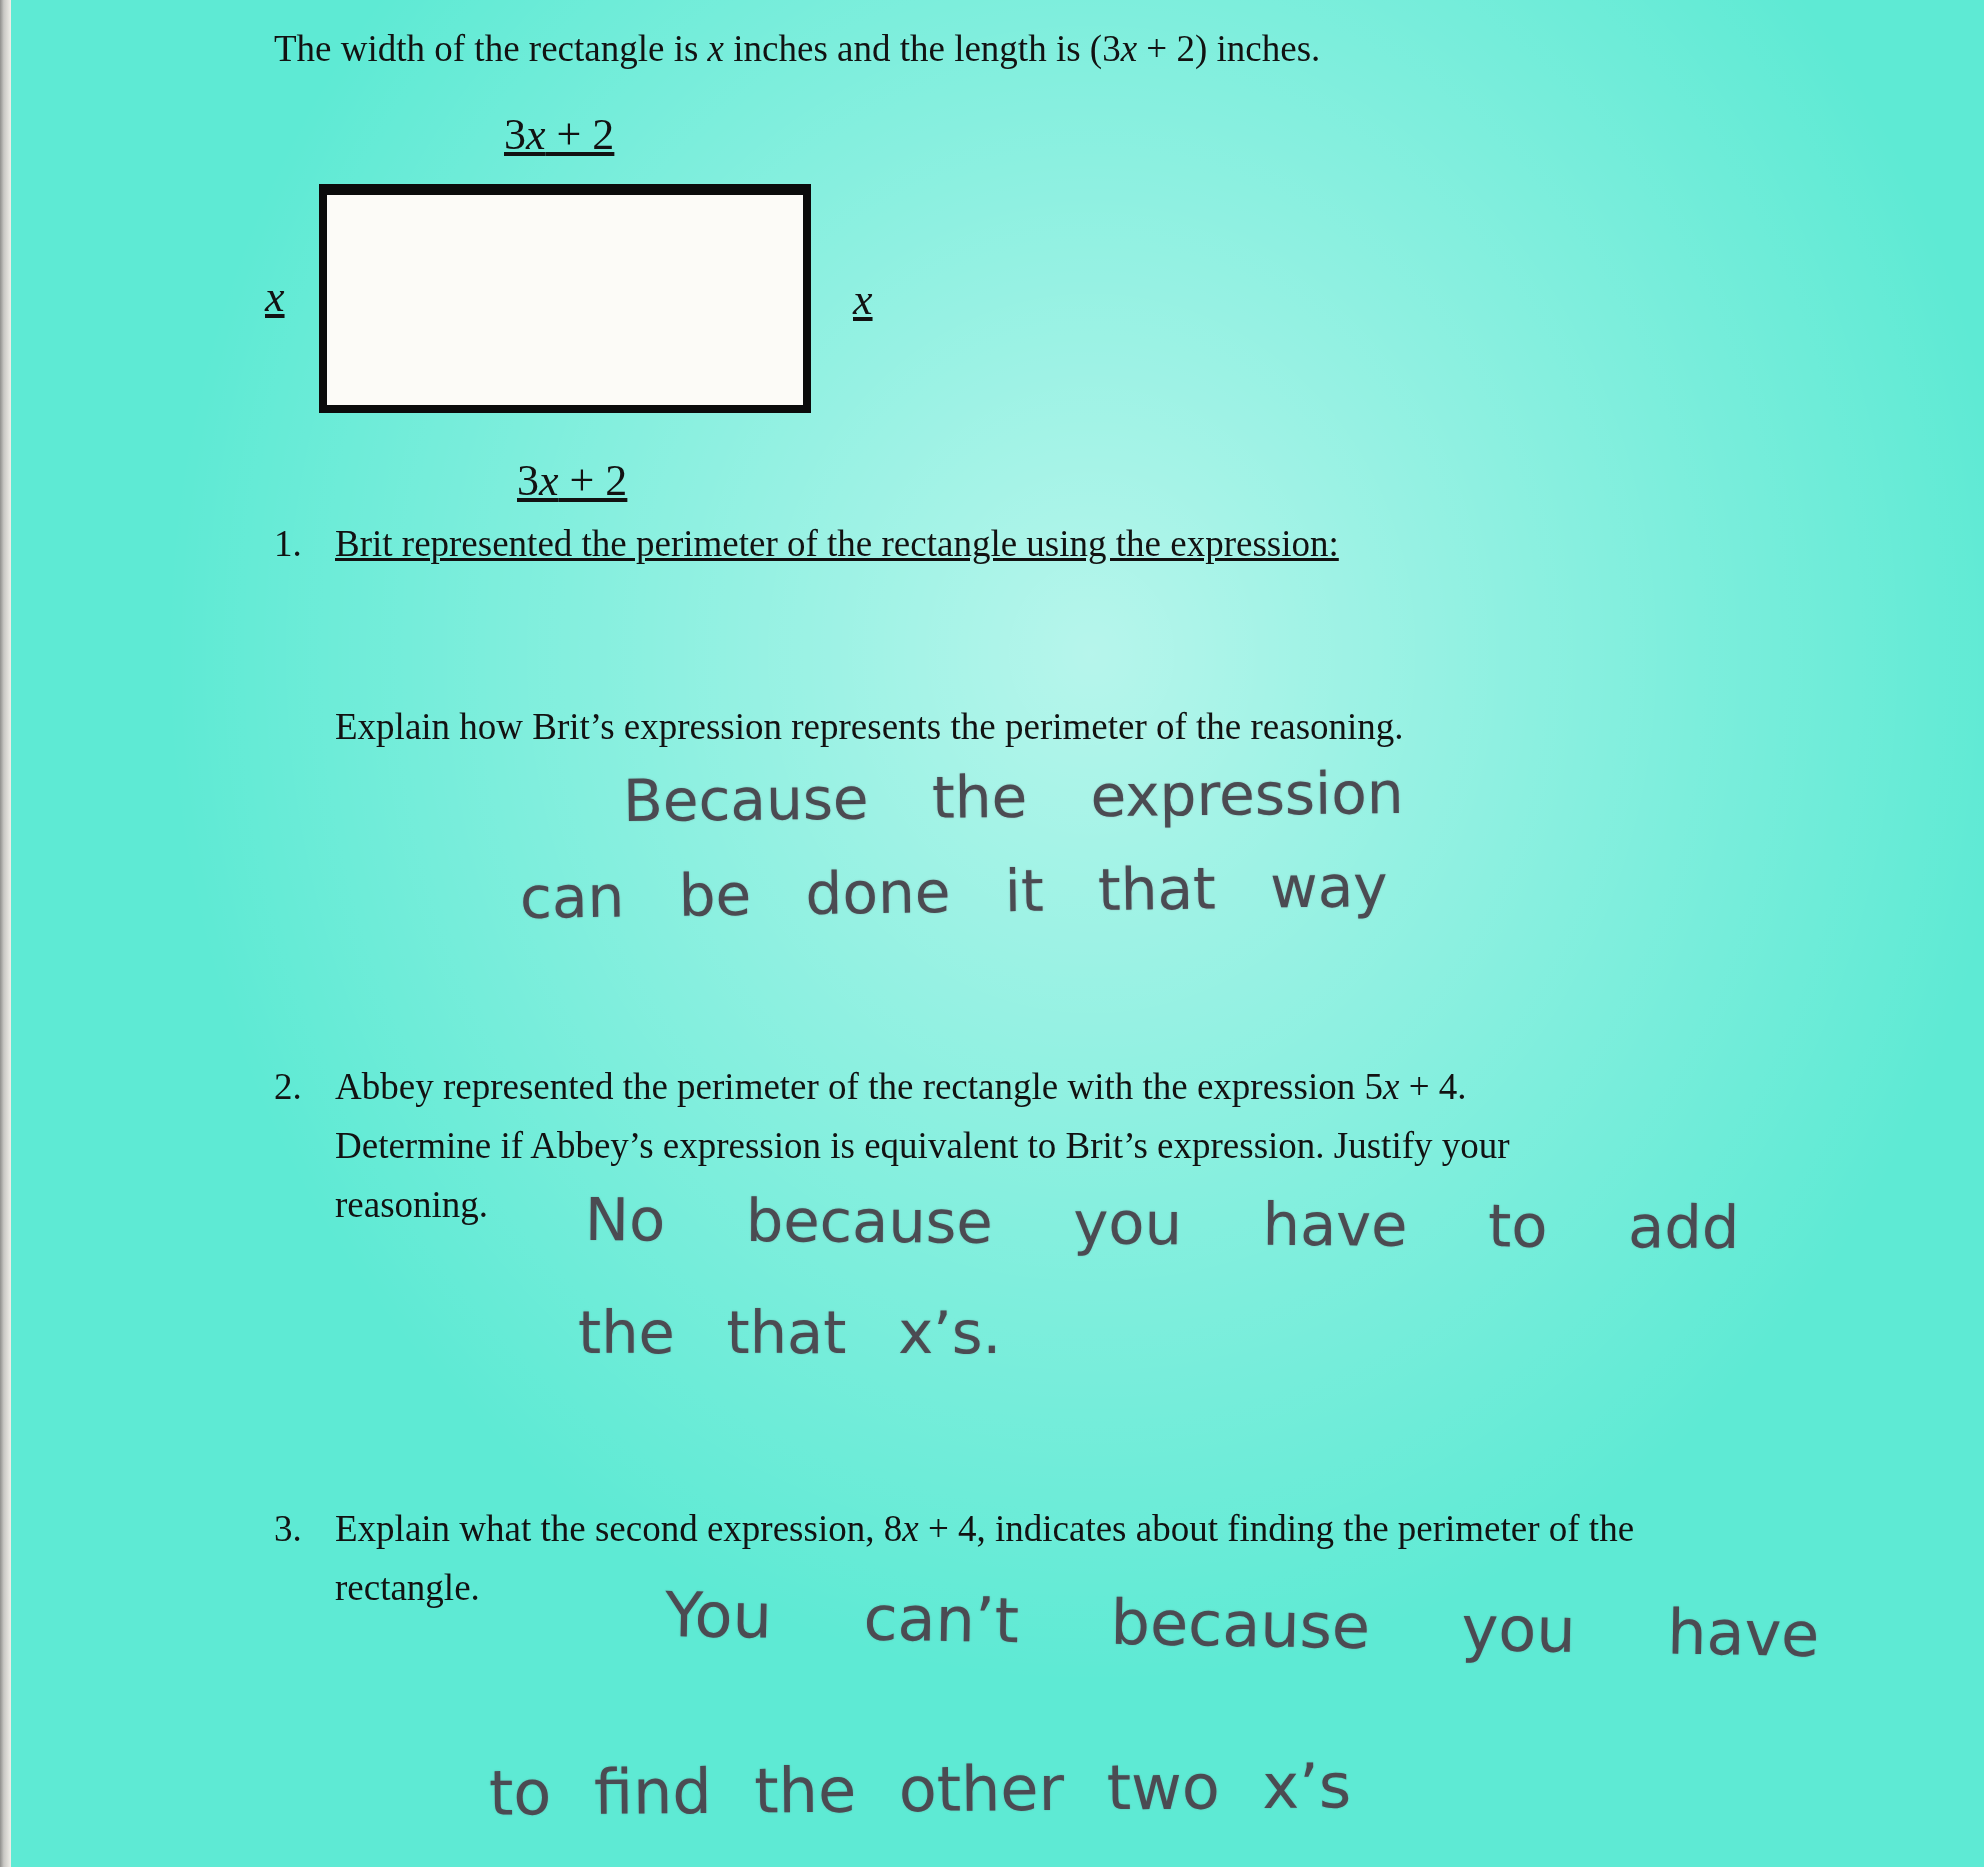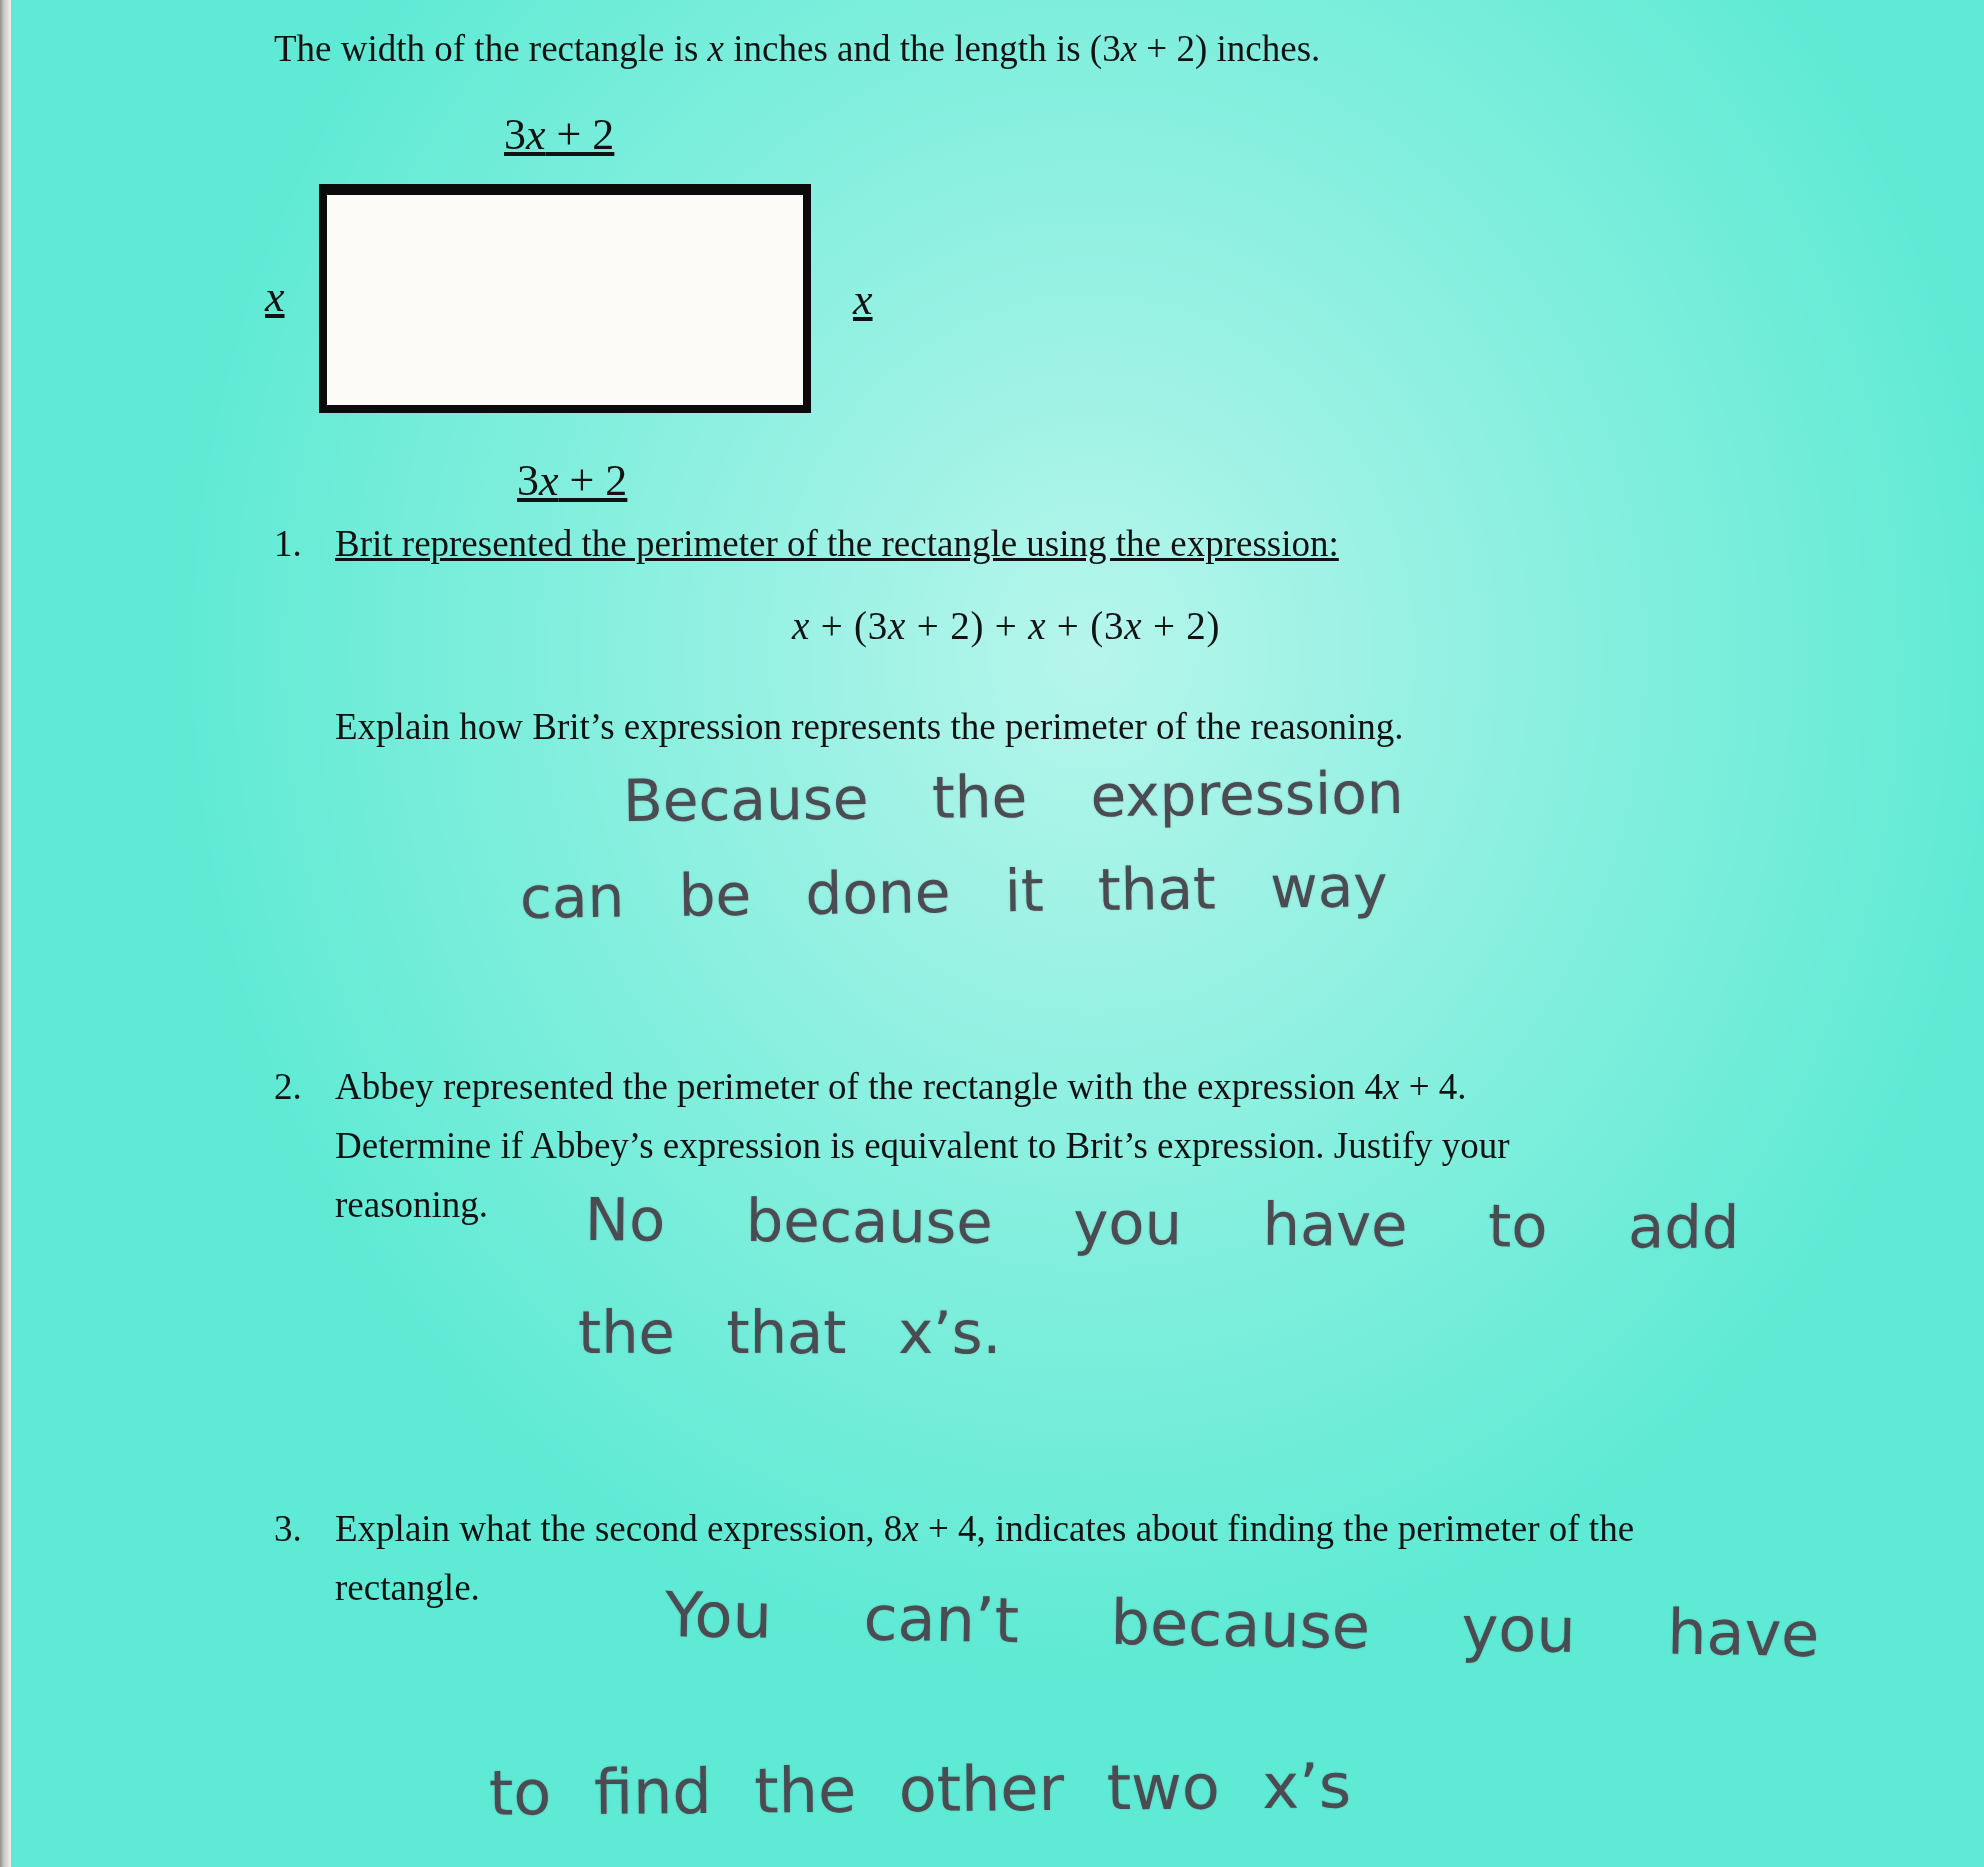--- a/index.html
+++ b/index.html
@@ -75,30 +75,29 @@
   <div class="rect-shape"></div>
   <div class="dim dim-left mi">x</div>
   <div class="dim dim-right mi">x</div>
   <div class="dim dim-bottom"><span>3</span><span class="mi">x</span><span> + 2</span></div>
 
   <div class="printed qrow q1">
     <div class="qnum">1.</div>
     <div class="qtext">Brit represented the perimeter of the rectangle using the expression:</div>
   </div>
 
-  <div class="expr"><span class="mi">x</span><span> + (3</span><span class="mi">x</span><span> + 2) + </span><span class="mi">x</span><span> + (3</span><span class="mi">x</span><span> + 2)</span></div>
 
   <div class="printed instr">Explain how Brit’s expression represents the perimeter of the reasoning.</div>
 
   <div class="hand a1l1">Because the expression</div>
   <div class="hand a1l2">can be done it that way</div>
 
   <div class="printed qrow q2">
     <div class="qnum">2.</div>
-    <div class="qtext"><span>Abbey represented the perimeter of the rectangle with the expression 4</span><span class="mi">x</span><span> + 4. Determine if Abbey’s expression is equivalent to Brit’s expression. Justify your reasoning.</span></div>
+    <div class="qtext"><span>Abbey represented the perimeter of the rectangle with the expression 5</span><span class="mi">x</span><span> + 4. Determine if Abbey’s expression is equivalent to Brit’s expression. Justify your reasoning.</span></div>
   </div>
 
   <div class="hand a2l1">No because you have to add</div>
   <div class="hand a2l2">the that x’s.</div>
 
   <div class="printed qrow q3">
     <div class="qnum">3.</div>
     <div class="qtext"><span>Explain what the second expression, 8</span><span class="mi">x</span><span> + 4, indicates about finding the perimeter of the rectangle.</span></div>
   </div>
 

